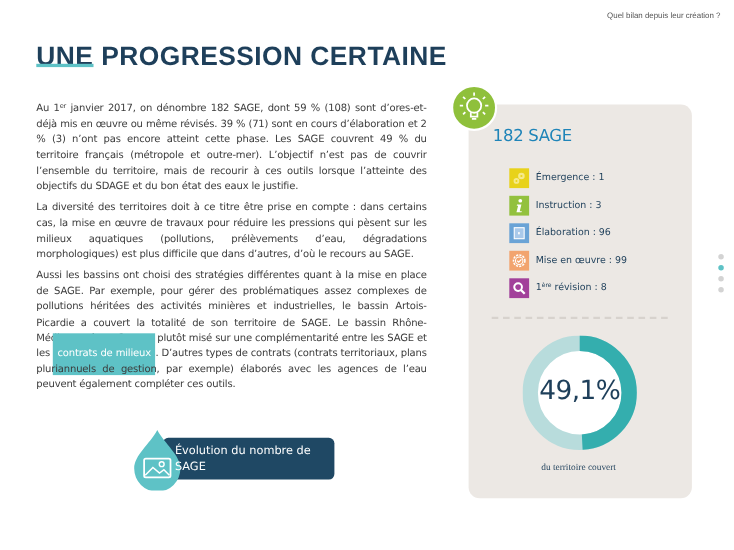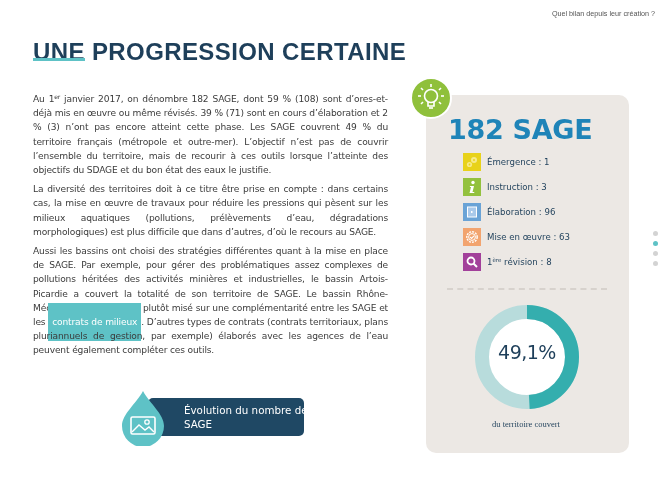--- a/index.html
+++ b/index.html
@@ -33,39 +33,39 @@
     }
 
     .media-button {
       position: absolute; left: 120px; top: 390px; width: 184px; height: 48px;
     }
     .media-bar {
       position: absolute; left: 28px; top: 8px; width: 156px; height: 38px;
       background: #1f4864; border-radius: 5px;
     }
     .media-label {
-      position: absolute; left: 64px; top: 13px; width: 130px;
+      position: absolute; left: 39px; top: 13px; width: 130px;
       font-family: "DejaVu Sans", sans-serif; font-size: 10.3px; line-height: 14px;
       color: #ffffff;
     }
     .drop {
       position: absolute; left: 0; top: 0; width: 46px; height: 56px;
     }
 
     .stats-panel {
       position: absolute; left: 426px; top: 95px; width: 203px; height: 358px;
       background: #ece8e4; border-radius: 10px;
     }
     .bulb-badge {
       position: absolute; left: 410px; top: 77px; width: 42px; height: 42px;
       border-radius: 50%; background: #8fc03b; border: 2px solid #ffffff;
     }
     .stats-title {
       position: absolute; left: 448px; top: 114px;
-      font-family: "DejaVu Sans", sans-serif; font-weight: bold; font-size: 27px;
+      font-family: "DejaVu Sans", sans-serif; font-weight: normal; font-size: 15px;
       color: #1f84b8; letter-spacing: -0.3px;
     }
     .legend { position: absolute; left: 463px; top: 153px; }
     .legend-item {
       position: absolute; left: 0; height: 18px; width: 140px;
       display: flex; align-items: center;
     }
     .legend-swatch {
       width: 18px; height: 18px; margin-right: 6px; position: relative;
       display: flex; align-items: center; justify-content: center;
@@ -76,21 +76,21 @@
     }
     .legend-label sup { font-size: 5.5px; vertical-align: 3px; line-height: 0; }
 
     .dashed-rule {
       position: absolute; left: 447px; top: 288px; width: 160px; height: 0;
       border-top: 2px dashed #d7d2cd;
     }
     .donut { position: absolute; left: 475px; top: 305px; width: 104px; height: 104px; }
     .donut-value {
       position: absolute; left: 475px; top: 341px; width: 104px; text-align: center;
-      font-family: "DejaVu Sans", sans-serif; font-size: 19px; color: #1e3f5a;
+      font-family: "DejaVu Sans", sans-serif; font-size: 24px; color: #1e3f5a;
       letter-spacing: -0.5px;
     }
     .donut-caption {
       position: absolute; left: 446px; top: 418px; width: 160px; text-align: center;
       font-family: Liberation Serif, serif; font-size: 8.5px; line-height: 12.5px;
       color: #1e3f5a;
     }
 
     .pager { position: absolute; left: 653px; top: 231px; width: 8px; }
     .pager-dot {
@@ -172,21 +172,21 @@
     <span class="legend-label">Élaboration : 96</span>
   </div>
   <div class="legend-item" style="top:75px">
     <div class="legend-swatch" style="background:#f2a46f">
       <svg width="14" height="14" viewBox="0 0 14 14">
           <circle cx="7" cy="7" r="5.2" fill="none" stroke="#fff" stroke-width="1.4" stroke-dasharray="2 1"></circle>
           <circle cx="7" cy="7" r="3.4" fill="none" stroke="#fff" stroke-width="1"></circle>
           <path d="M5.2 7 L6.6 8.4 L9 5.8" fill="none" stroke="#fff" stroke-width="1.1"></path>
         </svg>
     </div>
-    <span class="legend-label">Mise en œuvre : 63</span>
+    <span class="legend-label">Mise en œuvre : 99</span>
   </div>
   <div class="legend-item" style="top:100px">
     <div class="legend-swatch" style="background:#a2409a">
       <svg width="14" height="14" viewBox="0 0 14 14">
           <circle cx="6" cy="6" r="3.5" fill="none" stroke="#fff" stroke-width="1.8"></circle>
           <line x1="8.5" y1="8.5" x2="12" y2="12" stroke="#fff" stroke-width="2"></line>
         </svg>
     </div>
     <span class="legend-label"><span>1</span><sup>ère</sup><span> révision : 8</span></span>
   </div>

